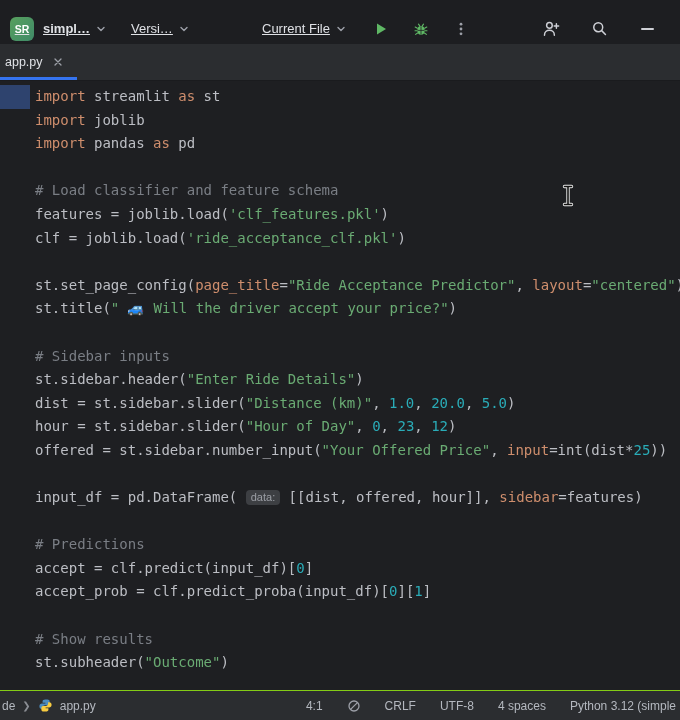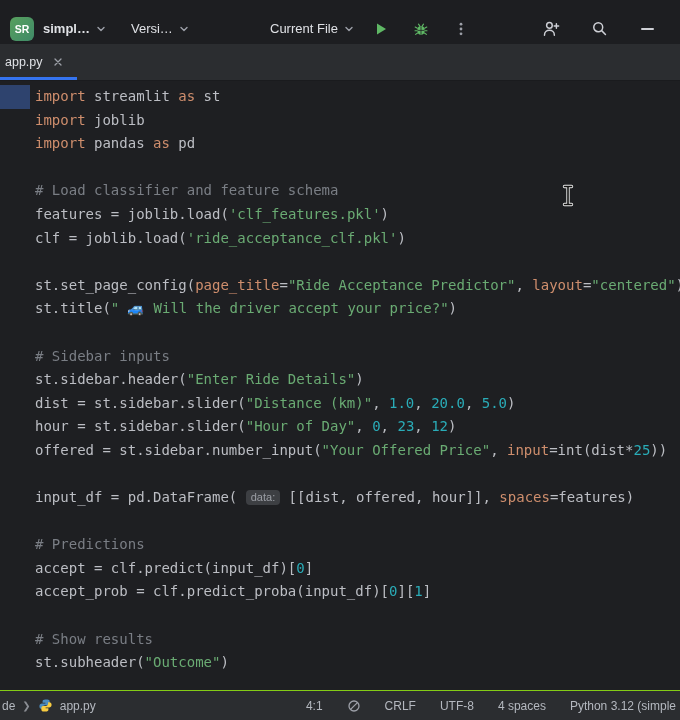--- a/index.html
+++ b/index.html
@@ -2,23 +2,23 @@
 <html><head>
 <meta charset="utf-8">
 <style>
   * { margin:0; padding:0; box-sizing:border-box; }
   html,body { width:680px; height:720px; overflow:hidden; background:#1e1f22; }
   body { font-family:"Liberation Sans", sans-serif; color:#dfe1e5; position:relative; }
   .app { width:680px; height:720px; display:flex; flex-direction:column; position:relative; overflow:hidden; }
 
   
   .header { height:44px; flex:0 0 44px; background:#1d1e21; position:relative; }
-  .hgroup { position:absolute; top:0; height:57px; display:flex; align-items:center; }
+  .hgroup { position:absolute; top:0; height:57px; display:flex; align-items:center;text-decoration:underline; }
   .g-left { left:10px; gap:7px; }
-  .g-center { left:268px; }
+  .g-center { left:260px; }
   .g-run { left:368px; gap:14px; }
   .g-right { right:20px; gap:22px; }
   .avatar { width:24px; height:24px; border-radius:6px; background:linear-gradient(135deg,#58a05e,#3f8a68);
             color:#fff; font-size:10.5px; font-weight:700; display:flex; align-items:center; justify-content:center; cursor:default; }
   .widget { display:flex; align-items:center; gap:4px; font-size:13px; color:#dfe1e5; cursor:default; padding:4px 2px; border-radius:4px; }
   .widget.bold { font-weight:600; }
   .widget.vcs { margin-left:12px; font-weight:400; }
   .chev svg, .iconbtn svg { display:block; }
   .iconbtn { width:26px; height:26px; display:flex; align-items:center; justify-content:center; border-radius:4px; cursor:default; }
   .minus { width:13px; height:2px; background:#ced0d6; border-radius:1px; }
@@ -170,21 +170,21 @@
         <div class="line"></div>
         <div class="line"><span class="tok-t">st.set_page_config(</span><span class="tok-p">page_title</span><span class="tok-t">=</span><span class="tok-s">"Ride Acceptance Predictor"</span><span class="tok-t">, </span><span class="tok-p">layout</span><span class="tok-t">=</span><span class="tok-s">"centered"</span><span class="tok-t">)</span></div>
         <div class="line"><span class="tok-t">st.title(</span><span class="tok-s">" 🚙 Will the driver accept your price?"</span><span class="tok-t">)</span></div>
         <div class="line"></div>
         <div class="line"><span class="tok-c"># Sidebar inputs</span></div>
         <div class="line"><span class="tok-t">st.sidebar.header(</span><span class="tok-s">"Enter Ride Details"</span><span class="tok-t">)</span></div>
         <div class="line"><span class="tok-t">dist = st.sidebar.slider(</span><span class="tok-s">"Distance (km)"</span><span class="tok-t">, </span><span class="tok-n">1.0</span><span class="tok-t">, </span><span class="tok-n">20.0</span><span class="tok-t">, </span><span class="tok-n">5.0</span><span class="tok-t">)</span></div>
         <div class="line"><span class="tok-t">hour = st.sidebar.slider(</span><span class="tok-s">"Hour of Day"</span><span class="tok-t">, </span><span class="tok-n">0</span><span class="tok-t">, </span><span class="tok-n">23</span><span class="tok-t">, </span><span class="tok-n">12</span><span class="tok-t">)</span></div>
         <div class="line"><span class="tok-t">offered = st.sidebar.number_input(</span><span class="tok-s">"Your Offered Price"</span><span class="tok-t">, </span><span class="tok-p">input</span><span class="tok-t">=int(dist*</span><span class="tok-n">25</span><span class="tok-t">))</span></div>
         <div class="line"></div>
-        <div class="line"><span class="tok-t">input_df = pd.DataFrame( </span><span class="tok-h">data:</span><span class="tok-t"> [[dist, offered, hour]], </span><span class="tok-p">spaces</span><span class="tok-t">=features)</span></div>
+        <div class="line"><span class="tok-t">input_df = pd.DataFrame( </span><span class="tok-h">data:</span><span class="tok-t"> [[dist, offered, hour]], </span><span class="tok-p">sidebar</span><span class="tok-t">=features)</span></div>
         <div class="line"></div>
         <div class="line"><span class="tok-c"># Predictions</span></div>
         <div class="line"><span class="tok-t">accept = clf.predict(input_df)[</span><span class="tok-n">0</span><span class="tok-t">]</span></div>
         <div class="line"><span class="tok-t">accept_prob = clf.predict_proba(input_df)[</span><span class="tok-n">0</span><span class="tok-t">][</span><span class="tok-n">1</span><span class="tok-t">]</span></div>
         <div class="line"></div>
         <div class="line"><span class="tok-c"># Show results</span></div>
         <div class="line"><span class="tok-t">st.subheader(</span><span class="tok-s">"Outcome"</span><span class="tok-t">)</span></div>
       </div>
   </div>
 

